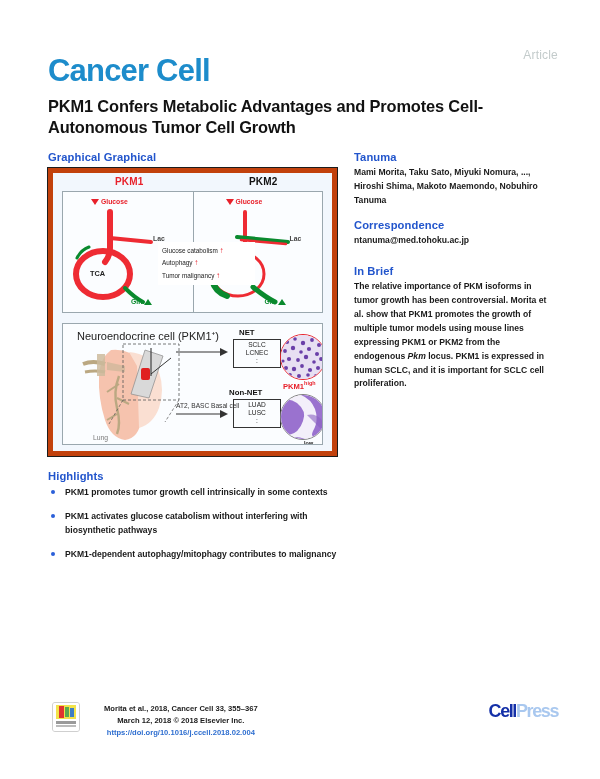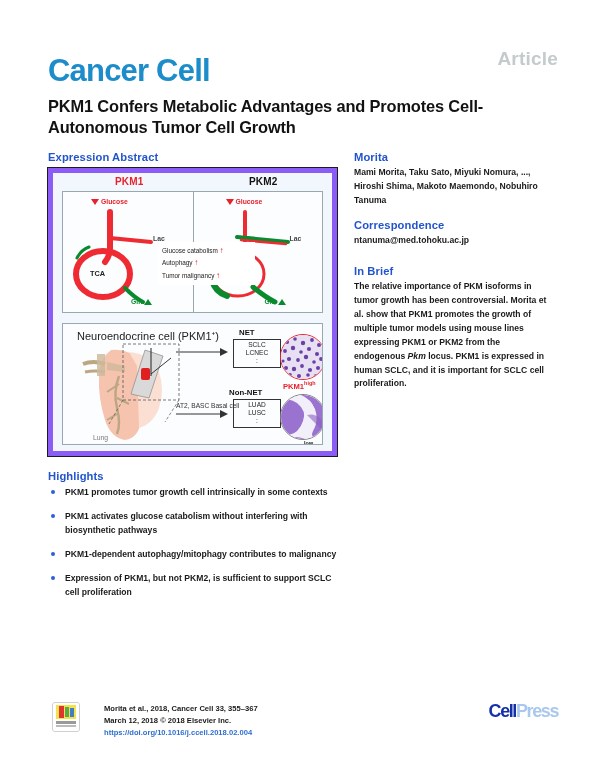--- a/index.html
+++ b/index.html
@@ -20,22 +20,22 @@
     position: absolute;
     inset: 0;
     background: #ffffff;
   }
 
   
   .article-tag {
     position: absolute;
     right: 42px;
     top: 48px;
-    font-size: 19px;
-    font-weight: 700;
+    font-size: 12px;
+    font-weight: 400;
     color: #c3cbcb;
     letter-spacing: 0.2px;
   }
   .journal-mark {
     position: absolute;
     left: 48px;
     top: 55px;
     font-size: 31px;
     font-weight: bold;
     color: #1d8ccb;
@@ -113,21 +113,21 @@
   }
 
   
   .ga-frame {
     position: absolute;
     left: 47px;
     top: 167px;
     width: 291px;
     height: 290px;
     border: 1.6px solid #1c1c1c;
-    background: #8b5cf6;
+    background: #c2410c;
     box-sizing: border-box;
     padding: 5px;
   }
   .ga-inner {
     position: relative;
     width: 100%;
     height: 100%;
     background: #f2f7fd;
   }
 
@@ -293,20 +293,21 @@
     overflow: hidden;
   }
   .footer-cite {
     position: absolute;
     left: 104px;
     top: 703px;
     font-size: 7.6px;
     font-weight: bold;
     line-height: 1.55;
     color: #1a1a1a;
+    text-align: center;
   }
   .footer-doi { color: #2f6fd0; }
   .cellpress {
     position: absolute;
     right: 42px;
     top: 702px;
     font-size: 18px;
     font-weight: bold;
     letter-spacing: -1.4px;
     line-height: 1;
@@ -316,35 +317,34 @@
 </style>
 </head>
 <body>
 
 <div class="page">
 
   <div class="article-tag">Article</div>
   <div class="journal-mark">Cancer Cell</div>
   <div class="article-title">PKM1 Confers Metabolic Advantages and Promotes Cell-Autonomous Tumor Cell Growth</div>
 
-  <div class="sec-head ga-head">Expression Abstract</div>
-  <div class="sec-head authors-head">Morita</div>
+  <div class="sec-head ga-head">Graphical Graphical</div>
+  <div class="sec-head authors-head">Tanuma</div>
   <div class="sec-head corr-head">Correspondence</div>
   <div class="sec-head brief-head">In Brief</div>
   <div class="sec-head hl-head">Highlights</div>
 
   <div class="rc-text corr-body">ntanuma@med.tohoku.ac.jp</div>
   <div class="rc-text authors-body">Mami Morita, Taku Sato, Miyuki Nomura, ..., Hiroshi Shima, Makoto Maemondo, Nobuhiro Tanuma</div>
   <div class="rc-text brief-body"><span>The relative importance of PKM isoforms in tumor growth has been controversial. Morita et al. show that PKM1 promotes the growth of multiple tumor models using mouse lines expressing PKM1 or PKM2 from the endogenous </span><span class="it">Pkm</span><span> locus. PKM1 is expressed in human SCLC, and it is important for SCLC cell proliferation.</span></div>
 
   <ul class="hl-list">
     <li class="hl-item"><span class="dot"></span><span>PKM1 promotes tumor growth cell intrinsically in some contexts</span></li>
     <li class="hl-item"><span class="dot"></span><span>PKM1 activates glucose catabolism without interfering with biosynthetic pathways</span></li>
     <li class="hl-item"><span class="dot"></span><span>PKM1-dependent autophagy/mitophagy contributes to malignancy</span></li>
-    <li class="hl-item"><span class="dot"></span><span>Expression of PKM1, but not PKM2, is sufficient to support SCLC cell proliferation</span></li>
   </ul>
 
   <div class="ga-frame">
     <div class="ga-inner">
 
       <div class="ga-top">
         <div class="panel-title t-pkm1">PKM1</div>
         <div class="panel-title t-pkm2">PKM2</div>
         <div class="ga-divider"></div>
 

